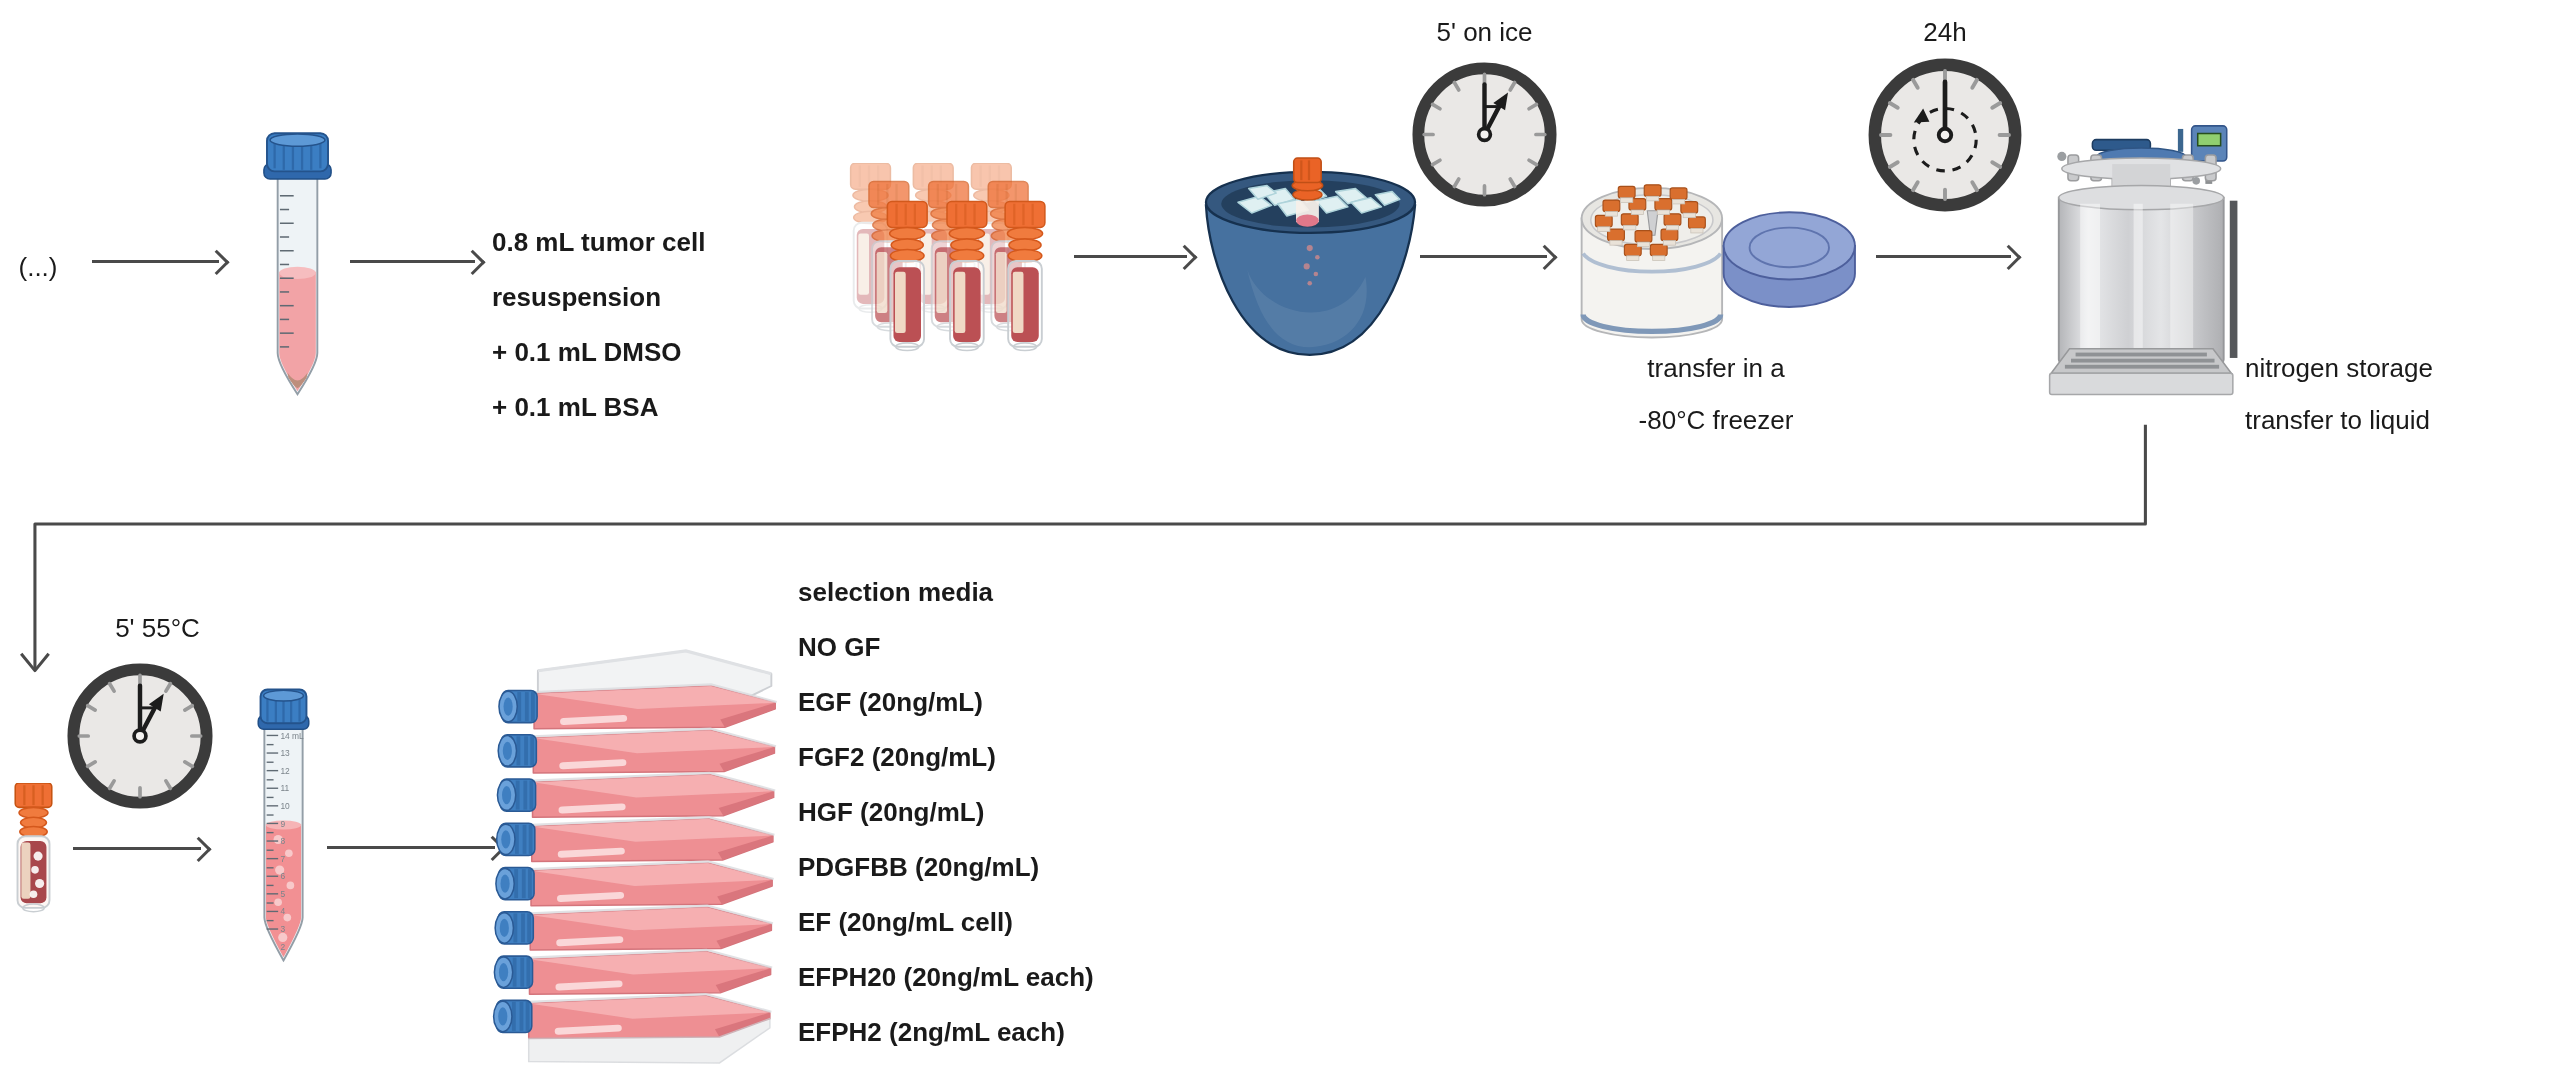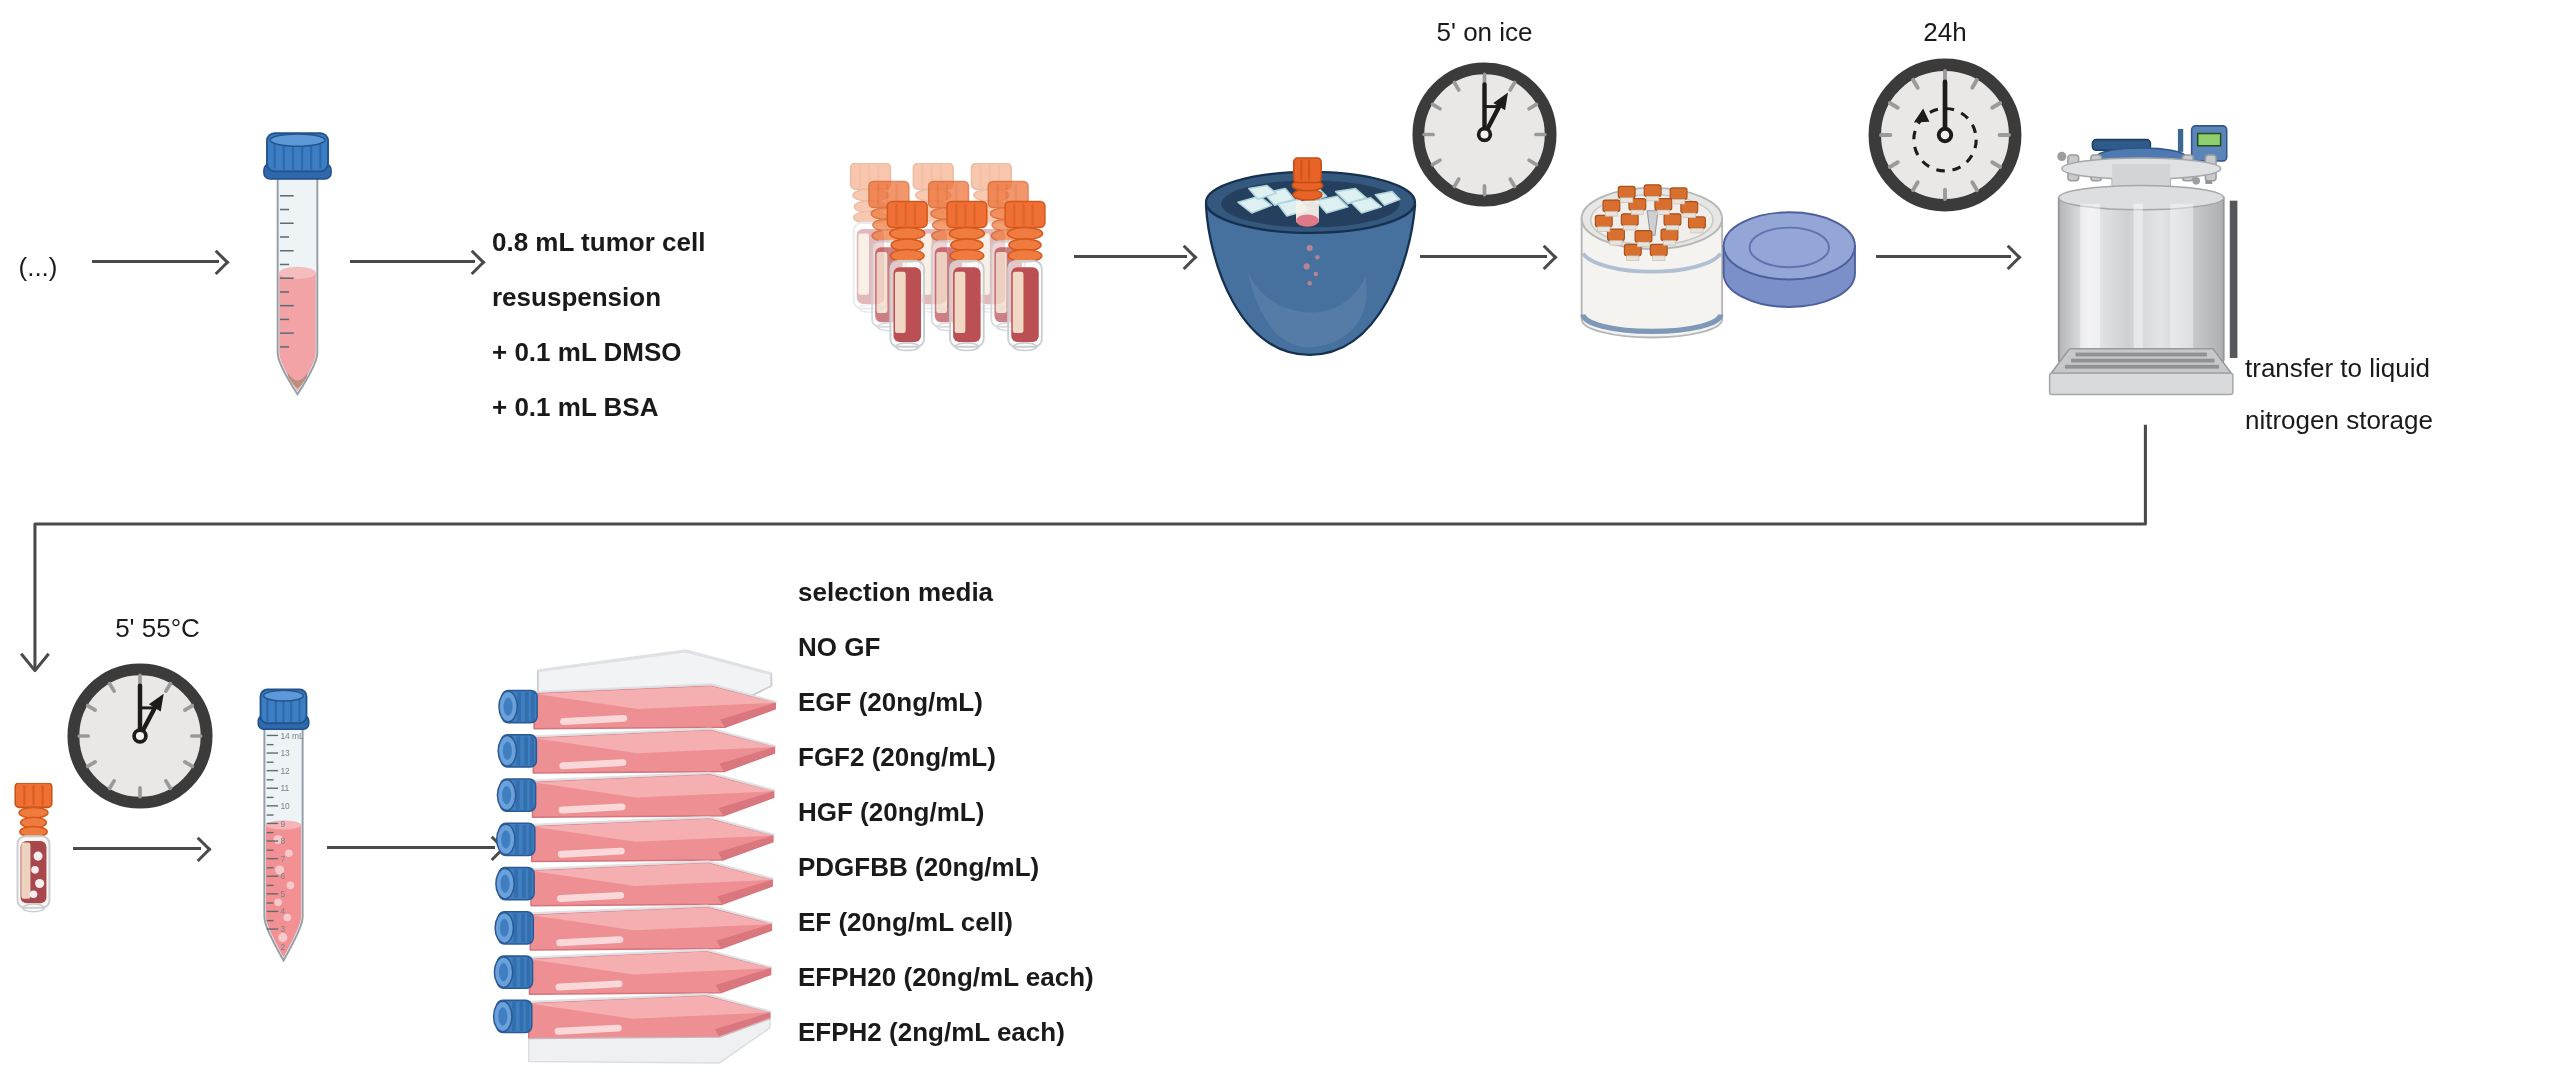--- a/index.html
+++ b/index.html
@@ -239,20 +239,24 @@
           <rect x="117" y="79" width="16" height="6"></rect>
         <rect x="69" y="99" width="16" height="6"></rect>
           <rect x="103" y="99" width="16" height="6"></rect>
       </g>
     </g>
     <path d="M196,86 L196,122 A86,44 0 0 0 368,122 L368,86 Z" fill="#7b90c8" stroke="#4d5f9c" stroke-width="2.5"></path>
     <ellipse cx="282" cy="86" rx="86" ry="44" fill="#93a6d6" stroke="#4d5f9c" stroke-width="2.5"></ellipse>
     <ellipse cx="282" cy="88" rx="52" ry="26" fill="none" stroke="#5f74ae" stroke-width="2.5"></ellipse>
   </svg>
 
+  <div class="label center tight" style="left:1563px;top:342px;width:306px;">
+    <div>transfer in a</div>
+    <div>-80°C freezer</div>
+  </div>
 
   <div class="label center" style="left:1867px;top:4.6px;width:156px;">24h</div>
   <svg class="abs" style="left:1867px;top:57px;" width="156" height="156" viewBox="0 0 200 200">
     <use href="#clockface"></use>
       <use href="#handsB"></use>
   </svg>
 
   <div class="arrow" style="left:1876px;top:247px;width:141px;">
       <span class="shaft"></span>
     </div>
@@ -292,22 +296,22 @@
     <rect x="168" y="108" width="30" height="200" fill="#ffffff" opacity="0.4"></rect>
     <rect x="246" y="104" width="10" height="206" fill="#55575a"></rect>
     <polygon points="36,298 224,298 248,330 12,330" fill="#c7c8ca" stroke="#98999b" stroke-width="2"></polygon>
     <rect x="44" y="303" width="172" height="5" fill="#8f9295"></rect>
     <rect x="38" y="311" width="188" height="5" fill="#8f9295"></rect>
     <rect x="30" y="319" width="202" height="5" fill="#8f9295"></rect>
     <rect x="10" y="330" width="240" height="28" rx="3" fill="#d9dadc" stroke="#a6a7a9" stroke-width="2"></rect>
   </svg>
 
   <div class="label tight" style="left:2245px;top:342px;">
+    <div>nitrogen storage</div>
     <div>transfer to liquid</div>
-    <div>nitrogen storage</div>
   </div>
 
   <svg class="abs" style="left:0;top:0;" width="2576" height="1077" viewBox="0 0 3371 1410" pointer-events="none">
     <polyline points="2808,556 2808,686 45,686 45,876" fill="none" stroke="#4a4a4a" stroke-width="4" stroke-linejoin="round"></polyline>
     <polyline points="27,856 45,878 63,856" fill="none" stroke="#4a4a4a" stroke-width="4" stroke-linejoin="round"></polyline>
   </svg>
 
   <div class="label center" style="left:43px;top:601px;width:229px;">5' 55°C</div>
   <svg class="abs" style="left:66px;top:662px;" width="148" height="148" viewBox="0 0 200 200">
     <use href="#clockface"></use>

